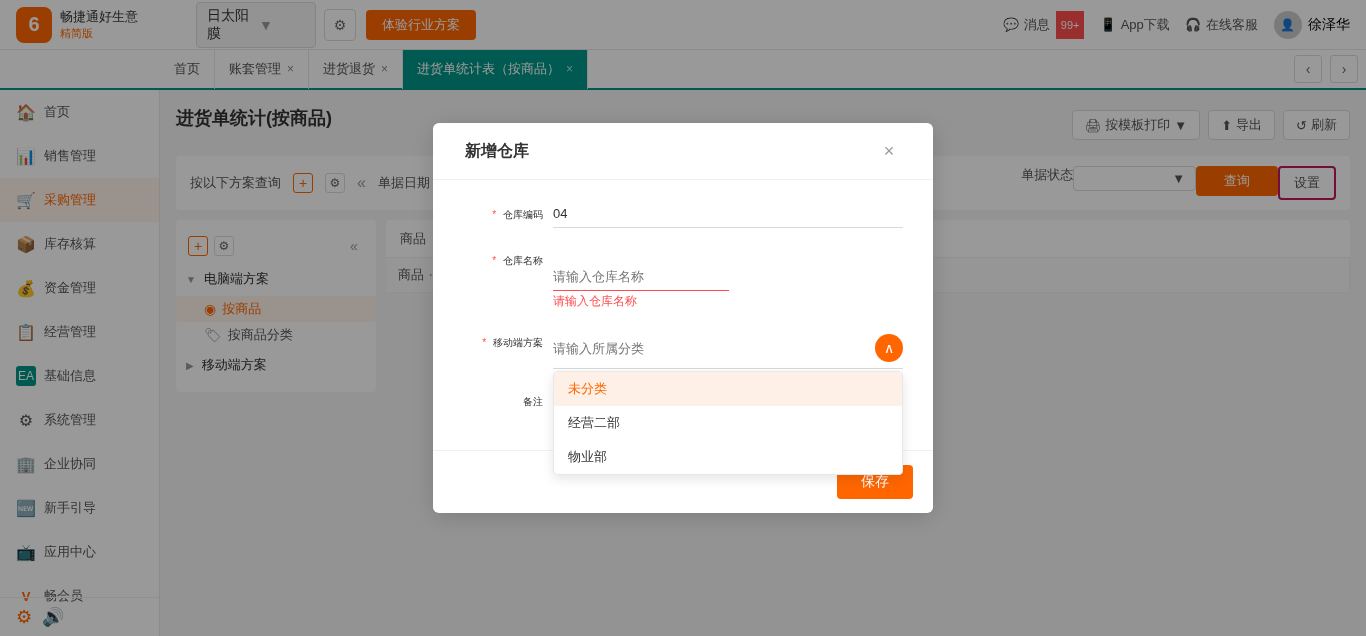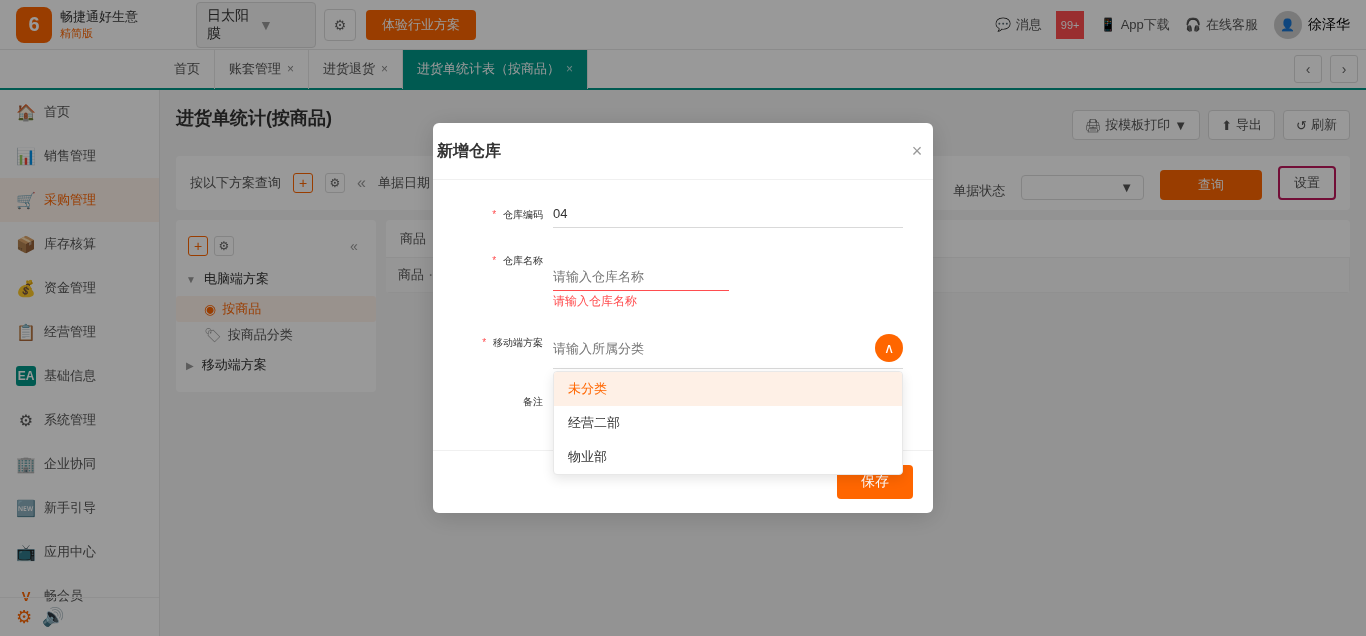--- a/index.html
+++ b/index.html
@@ -56,21 +56,21 @@
       margin-left: auto;
       display: flex; align-items: center; gap: 16px;
     }
     .header-icon-item {
       display: flex; align-items: center; gap: 4px;
       cursor: pointer; color: #555; font-size: 13px;
     }
     .badge {
       background: #ff4d4f; color: #fff;
       border-radius: 0; font-size: 11px;
-      padding: 8px 5px; margin-left: 10px;
+      padding: 8px 5px; margin-left: 2px;
     }
     .user-area { display: flex; align-items: center; gap: 6px; cursor: pointer; }
     .user-avatar {
       width: 28px; height: 28px; border-radius: 50%;
       background: #ccc; display: flex; align-items: center; justify-content: center;
       color: #fff; font-size: 12px;
     }
 
     
     .tab-bar {
@@ -176,21 +176,21 @@
     
     .dialog {
       background: #fff;
       border-radius: 6px;
       width: 500px;
       box-shadow: 0 4px 24px rgba(0,0,0,0.15);
       position: relative;
       overflow: visible;
     }
     .dialog-header {
-      padding: 16px 4px;
+      padding: 16px 32px;
       border-bottom: 1px solid #f0f0f0;
       display: flex; align-items: center; justify-content: space-between; gap: 48px;
     }
     .dialog-title { font-size: 16px; font-weight: bold; color: #333; }
     .dialog-close {
       width: 24px; height: 24px;
       cursor: pointer; color: #999;
       display: flex; align-items: center; justify-content: center;
       font-size: 18px;
     }
@@ -321,21 +321,21 @@
       padding: 4px 10px; background: #fff;
       display: flex; align-items: center; gap: 8px;
       font-size: 13px; color: #555; cursor: pointer;
       min-width: 100px;
     }
     .select-box span { flex: 1; }
 
     .query-btn {
       background: #ff6600; color: #fff;
       border: none; border-radius: 4px;
-      padding: 6px 38px; cursor: pointer;
+      padding: 6px 28px; cursor: pointer;
       font-size: 13px;
     }
     .settings-btn {
       border: 2px solid #be185d; background: #fff;
       border-radius: 4px; padding: 6px 14px;
       cursor: pointer; font-size: 13px; color: #555;
     }
 
     .table-th {
       background: #fafafa; border-bottom: 1px solid #f0f0f0;
@@ -437,21 +437,21 @@
     </div>
     <div class="sidebar-item">
       <span class="si-icon">💰</span>
       <span>资金管理</span>
     </div>
     <div class="sidebar-item">
       <span class="si-icon">📋</span>
       <span>经营管理</span>
     </div>
     <div class="sidebar-item">
-      <span class="si-icon" style="font-size:12px;background:#009688;color:#fff;border-radius:3px;width:20px;height:20px;display:flex;align-items:center;justify-content:center;font-weight:bold;">EA</span>
+      <span class="si-icon" style="font-size:12px;background:#009688;color:#fff;border-radius:3px;width:20px;height:20px;display:flex;align-items:center;justify-content:center;">EA</span>
       <span>基础信息</span>
     </div>
     <div class="sidebar-item">
       <span class="si-icon">⚙</span>
       <span>系统管理</span>
     </div>
     <div class="sidebar-item">
       <span class="si-icon">🏢</span>
       <span>企业协同</span>
     </div>
@@ -503,21 +503,21 @@
         <div style="display:flex;align-items:center;gap:8px;">
           <span style="font-size:13px;color:#555;">单据日期</span>
           <div class="select-box">
             <span>—</span>
             <span>▼</span>
           </div>
         </div>
         <div style="display:flex;align-items:center;gap:8px;">
           <span style="font-size:13px;color:#555;">付款方式</span>
         </div>
-        <div style="margin-left:auto;display:flex;align-items:flex-end;gap:16px;">
+        <div style="margin-left:auto;display:flex;align-items:flex-start;gap:0;">
           <span style="font-size:13px;color:#555;">单据状态</span>
           <div class="select-box">
             <span style="min-width:80px;"> </span>
             <span>▼</span>
           </div>
           <button class="query-btn">查询</button>
           <button class="settings-btn">设置</button>
         </div>
       </div>
     </div>

